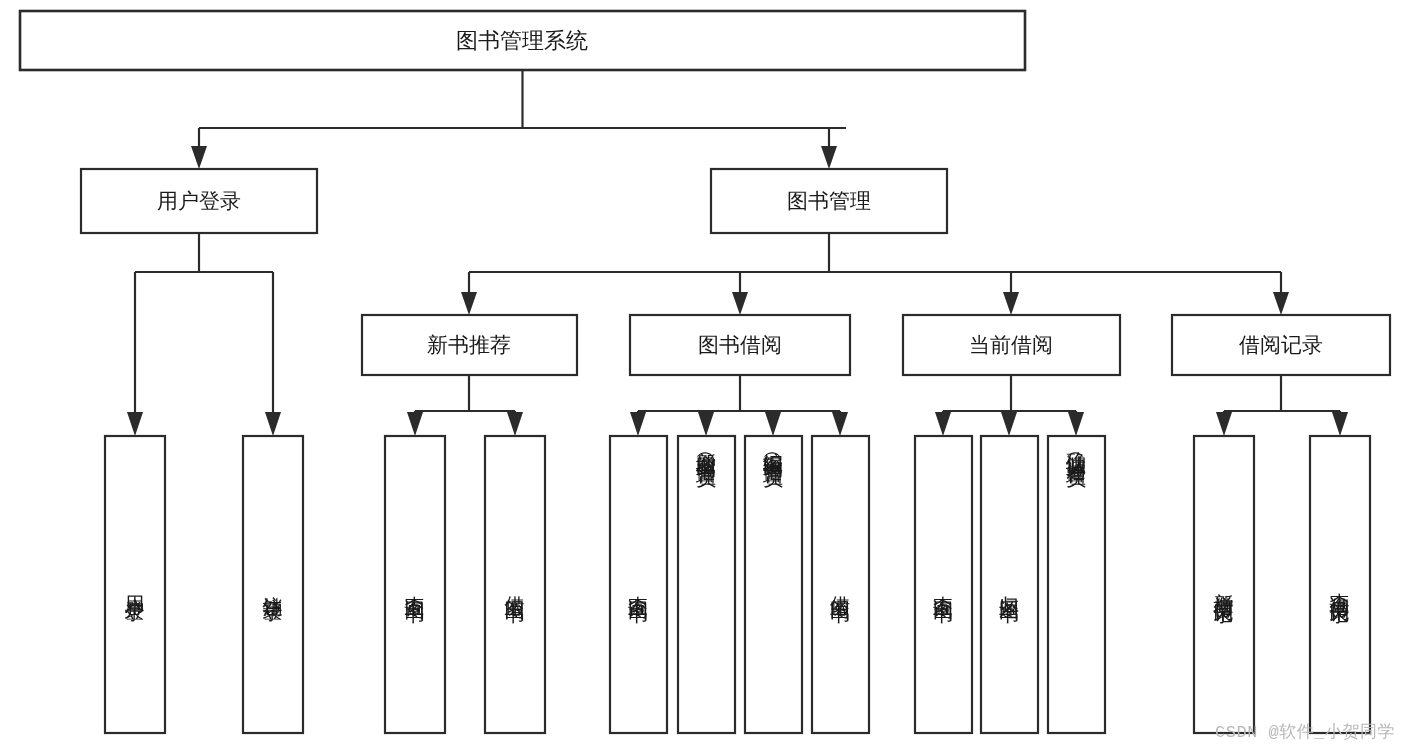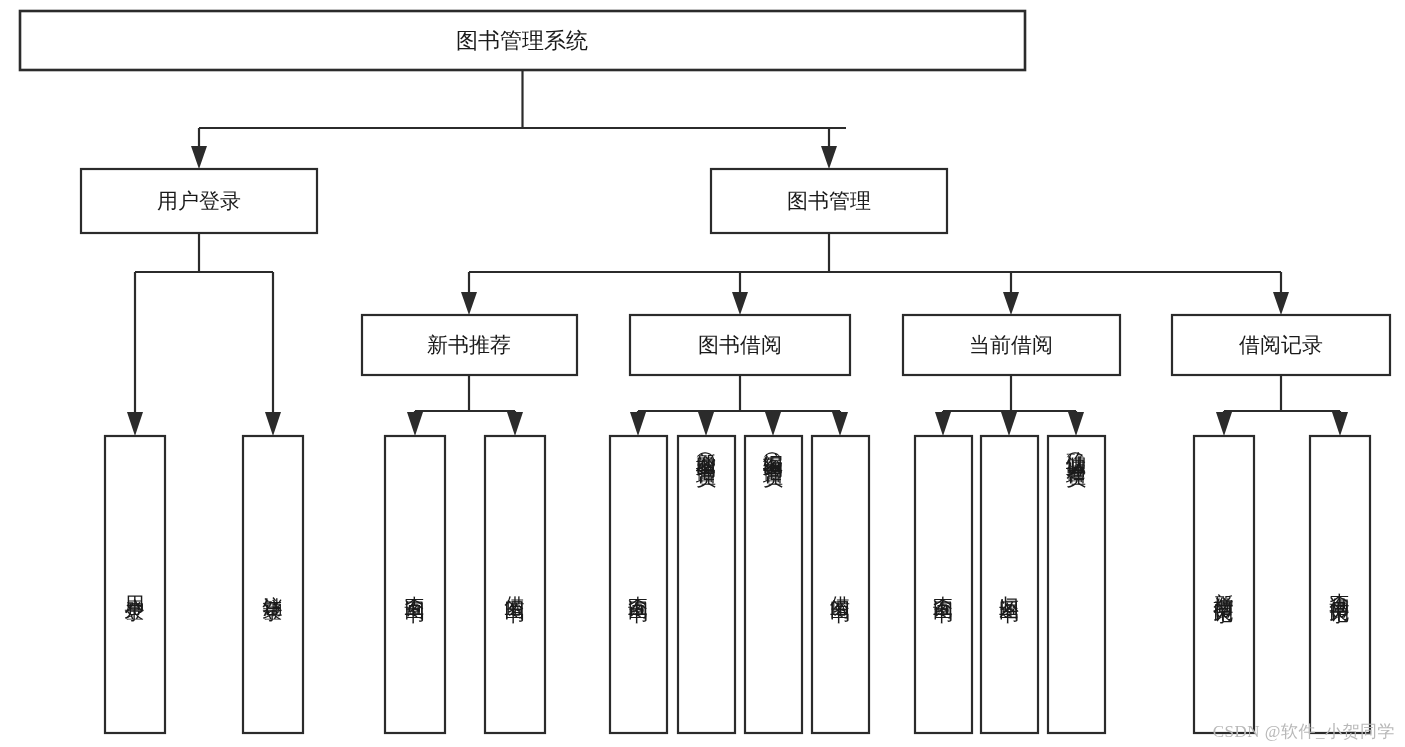--- a/index.html
+++ b/index.html
@@ -71,21 +71,21 @@
     font-size: 20px;
     line-height: 1;
     letter-spacing: 2.5px;
     color: #1a1a1a;
     white-space: nowrap;
   }
   .watermark {
     position: absolute;
     right: 10px;
     bottom: 4px;
-    font-family: Liberation Serif, serif;
+    font-family: Liberation Mono, monospace;
     font-size: 17px;
     color: #b8b8b8;
     letter-spacing: 0.5px;
     white-space: nowrap;
   }
 </style>
 </head>
 <body>
 
 <div id="diagram-root">

